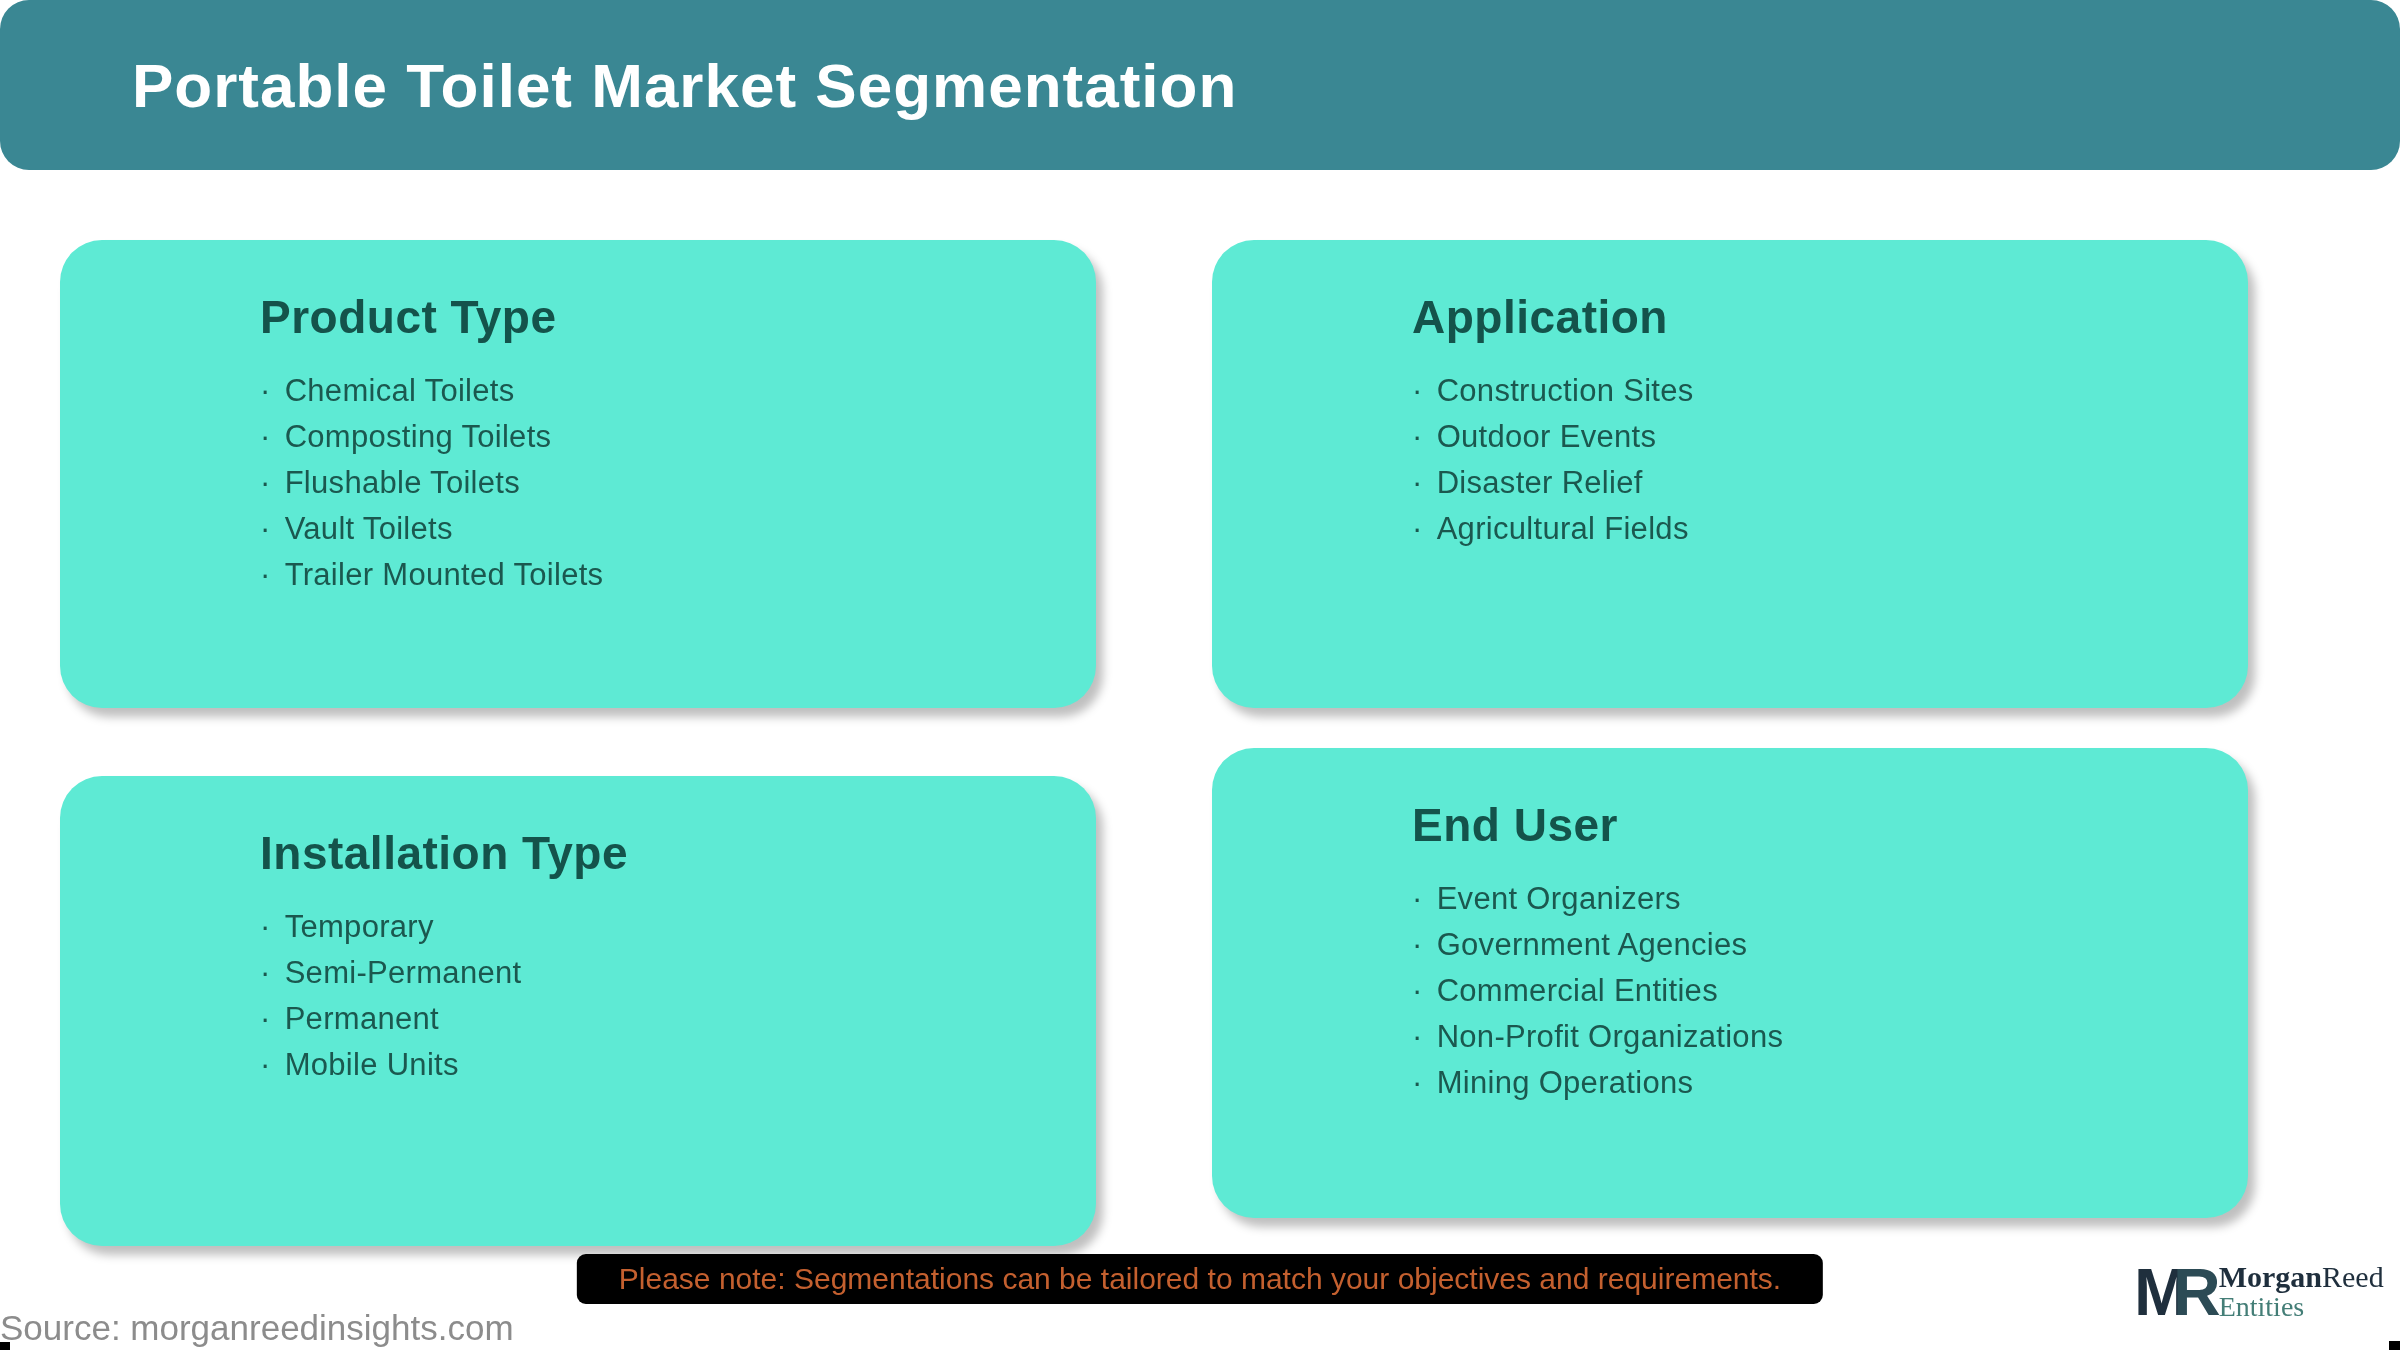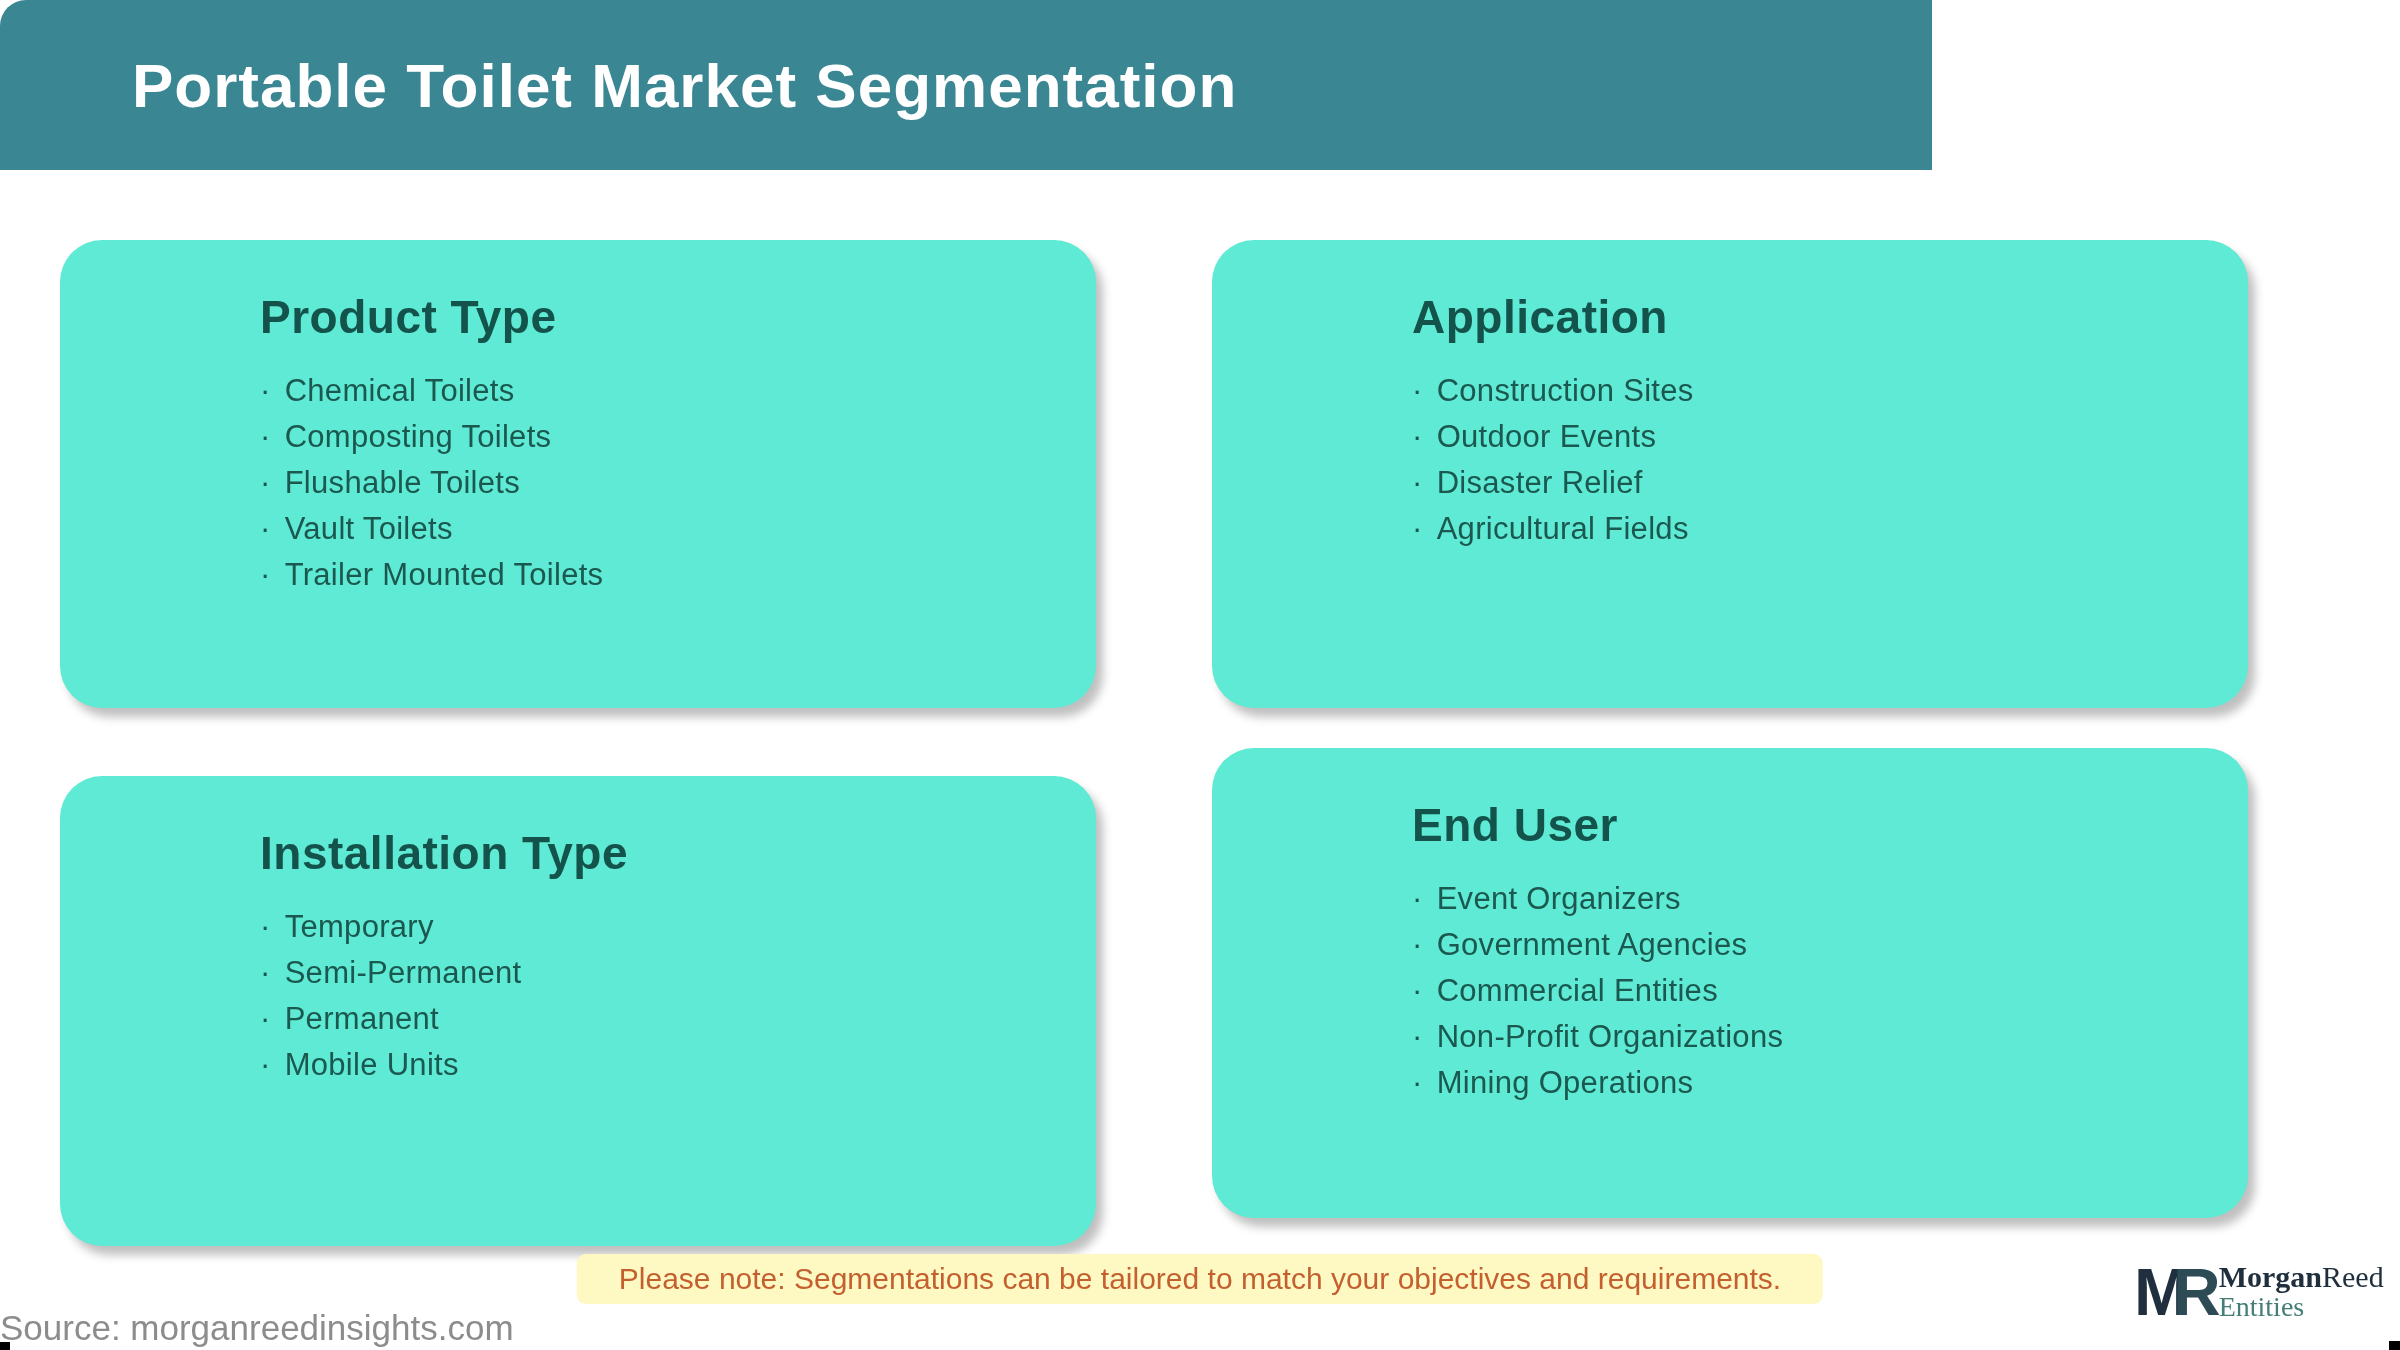--- a/index.html
+++ b/index.html
@@ -6,25 +6,26 @@
   html,body { width:2400px; height:1350px; }
   body {
     position:relative;
     background:#ffffff;
     font-family:"Liberation Sans", sans-serif;
     overflow:hidden;
   }
 
   
   .header {
-    position:absolute; top:0; left:0; width:1932px; height:170px;
+    position:absolute; top:0; left:0; width:2400px; height:170px;
     background:#3A8793;
     border-top-left-radius:26px;
     display:flex; align-items:center;
     padding-left:132px;
+    border-radius:29px;
   }
   .header h1 {
     color:#ffffff; font-size:62px; font-weight:bold; letter-spacing:1px;
   }
 
   
   .card {
     position:absolute;
     width:1036px; height:468px;
     background:#5eead4;
@@ -45,21 +46,21 @@
   .card li {
     font-size:31px; color:#1B584F; line-height:46px;
     letter-spacing:0.3px;
   }
   .card li::before { content:"·"; margin-right:14px; }
 
   
   .note {
     position:absolute; top:1254px; left:50%; transform:translateX(-50%);
     height:50px; line-height:50px;
-    background:#fef9c3; border-radius:9px;
+    background:#000000; border-radius:9px;
     padding:0 42px;
     font-size:30px; color:#C4602F;
     white-space:nowrap;
   }
   .source {
     position:absolute; top:1308px; left:0; width:2360px;
     text-align:left;
     font-size:35px; color:#8C8C8C;
   }
 

